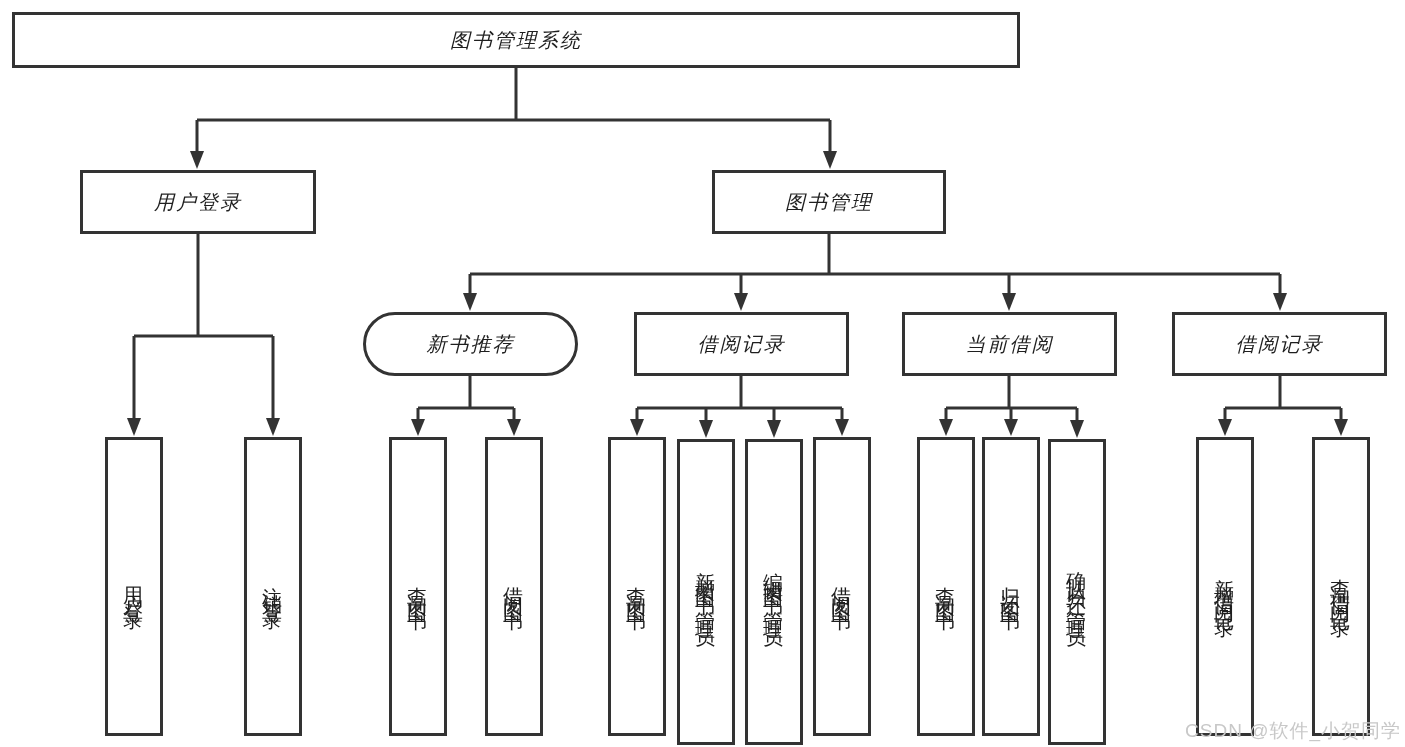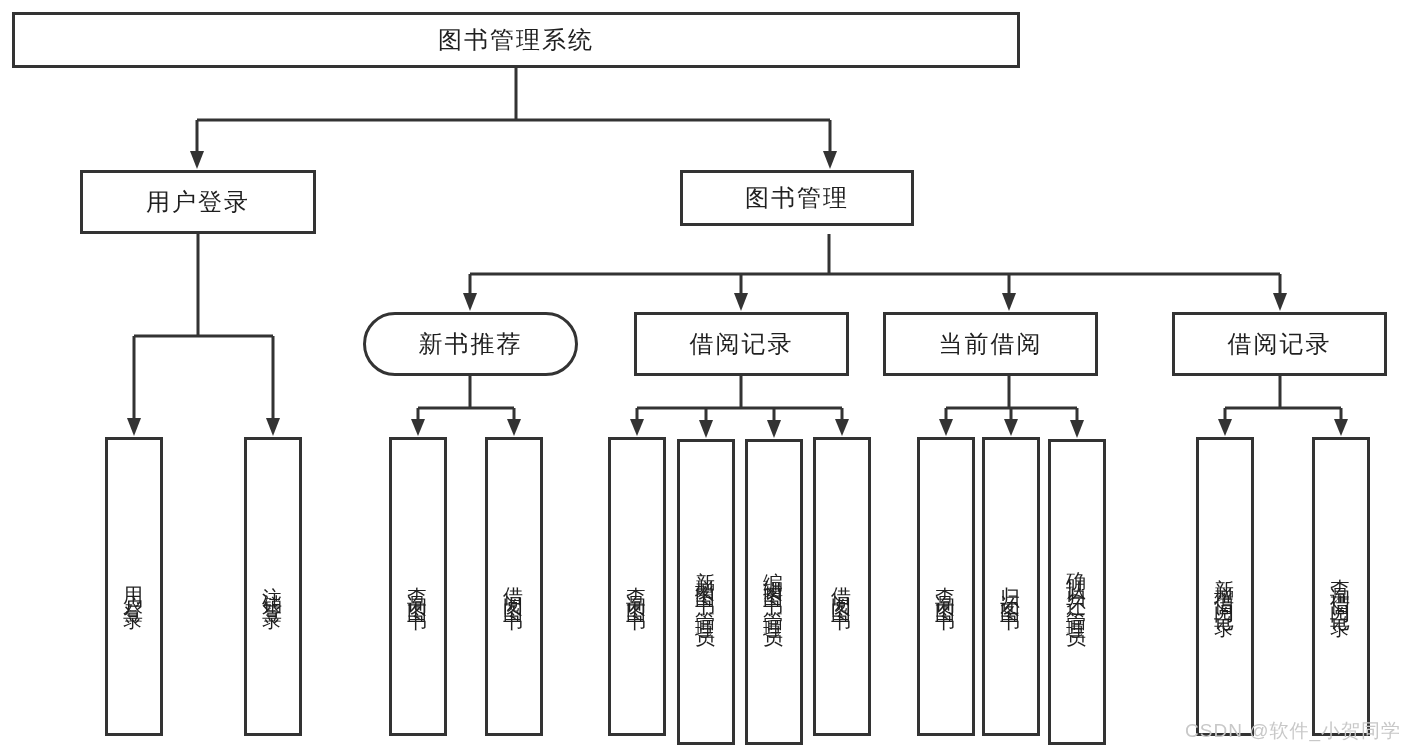--- a/index.html
+++ b/index.html
@@ -18,24 +18,25 @@
     z-index:0;
   }
   .node{
     position:absolute;
     box-sizing:border-box;
     border:3px solid #333333;
     background:#ffffff;
     display:flex;
     align-items:center;
     justify-content:center;
-    font-size:24px;
+    font-size:20px;
     letter-spacing:2px;
     color:#1f1f1f;
     z-index:1;
+    font-style:italic;
   }
   .vnode{
     position:absolute;
     box-sizing:border-box;
     border:3px solid #333333;
     background:#ffffff;
     display:flex;
     align-items:center;
     justify-content:center;
     writing-mode:vertical-rl;
@@ -121,25 +122,25 @@
     </g>
     <g fill="#333333" stroke="none">
       <polygon points="1218,419 1232,419 1225,436"></polygon>
       <polygon points="1334,419 1348,419 1341,436"></polygon>
     </g>
   </svg>
 
   <div class="node" style="left:12px;top:12px;width:1008px;height:56px;">图书管理系统</div>
 
   <div class="node" style="left:80px;top:170px;width:236px;height:64px;">用户登录</div>
-  <div class="node" style="left:680px;top:170px;width:234px;height:56px;text-align:center;">图书管理</div>
+  <div class="node" style="left:712px;top:170px;width:234px;height:64px;text-align:center;">图书管理</div>
 
   <div class="node" style="left:363px;top:312px;width:215px;height:64px;border-radius:32px;">新书推荐</div>
   <div class="node" style="left:634px;top:312px;width:215px;height:64px;">借阅记录</div>
-  <div class="node" style="left:883px;top:312px;width:215px;height:64px;">当前借阅</div>
+  <div class="node" style="left:902px;top:312px;width:215px;height:64px;">当前借阅</div>
   <div class="node" style="left:1172px;top:312px;width:215px;height:64px;">借阅记录</div>
 
   <div class="vnode" style="left:105px;top:437px;width:58px;height:299px;">用户登录</div>
   <div class="vnode" style="left:244px;top:437px;width:58px;height:299px;">注销登录</div>
 
   <div class="vnode" style="left:389px;top:437px;width:58px;height:299px;">查询图书</div>
   <div class="vnode" style="left:485px;top:437px;width:58px;height:299px;">借阅图书</div>
 
   <div class="vnode" style="left:608px;top:437px;width:58px;height:299px;">查询图书</div>
   <div class="vnode" style="left:677px;top:439px;width:58px;height:306px;">新增图书（管理员）</div>

